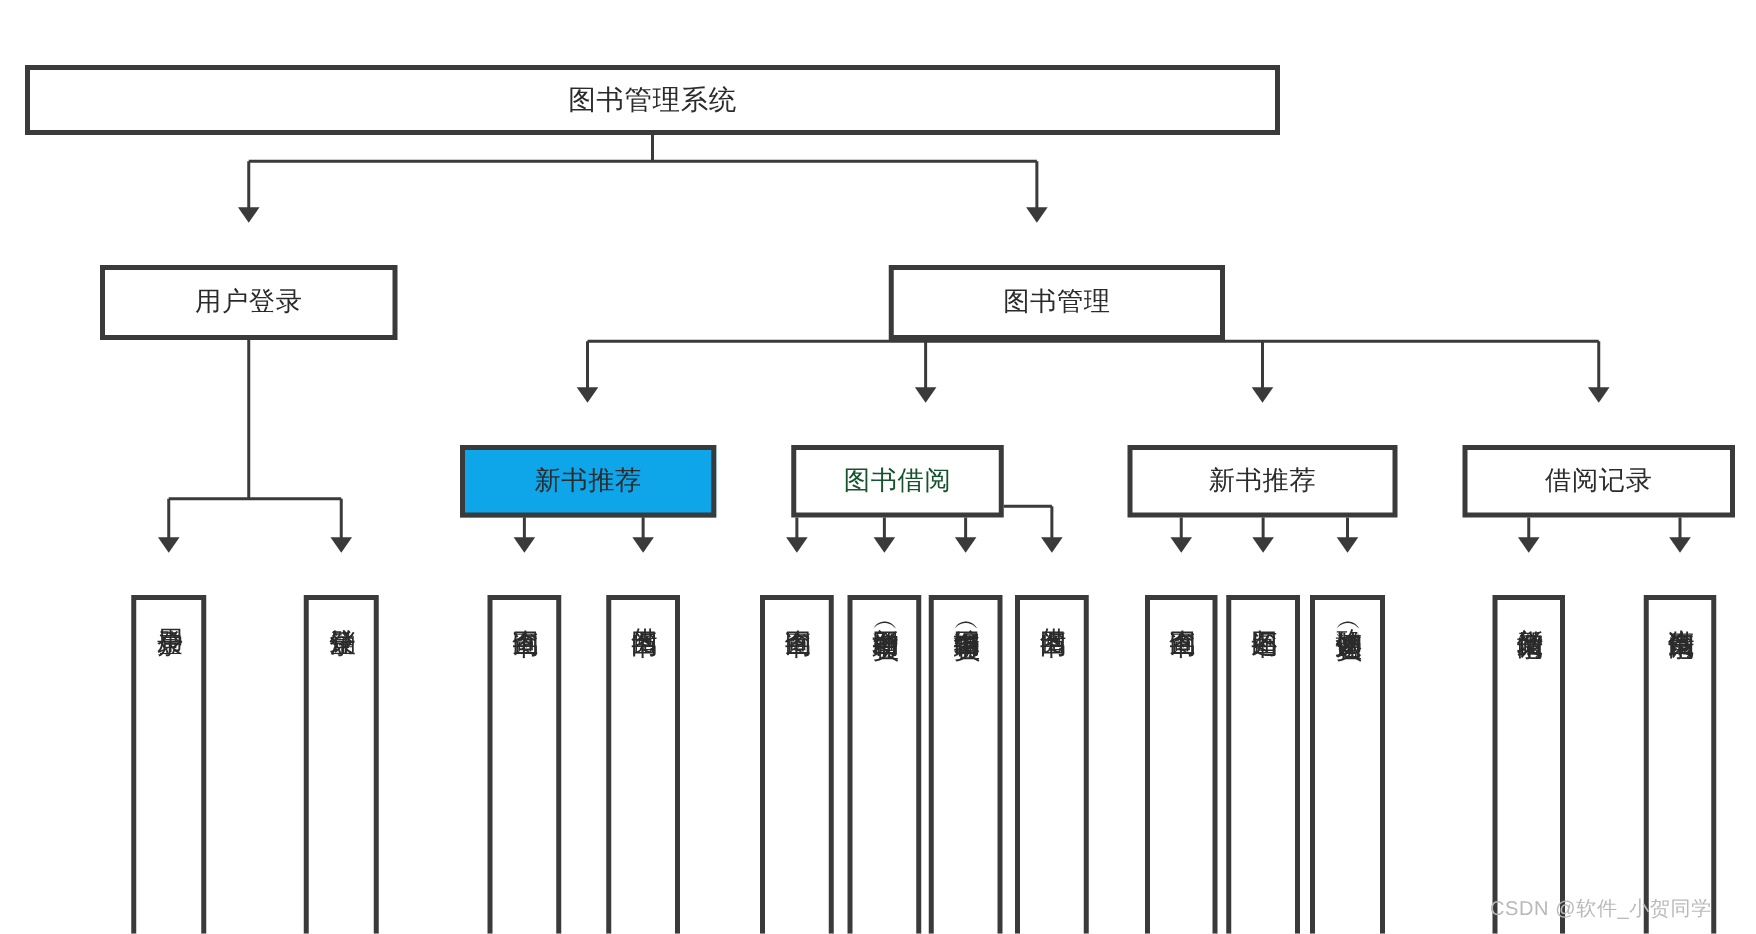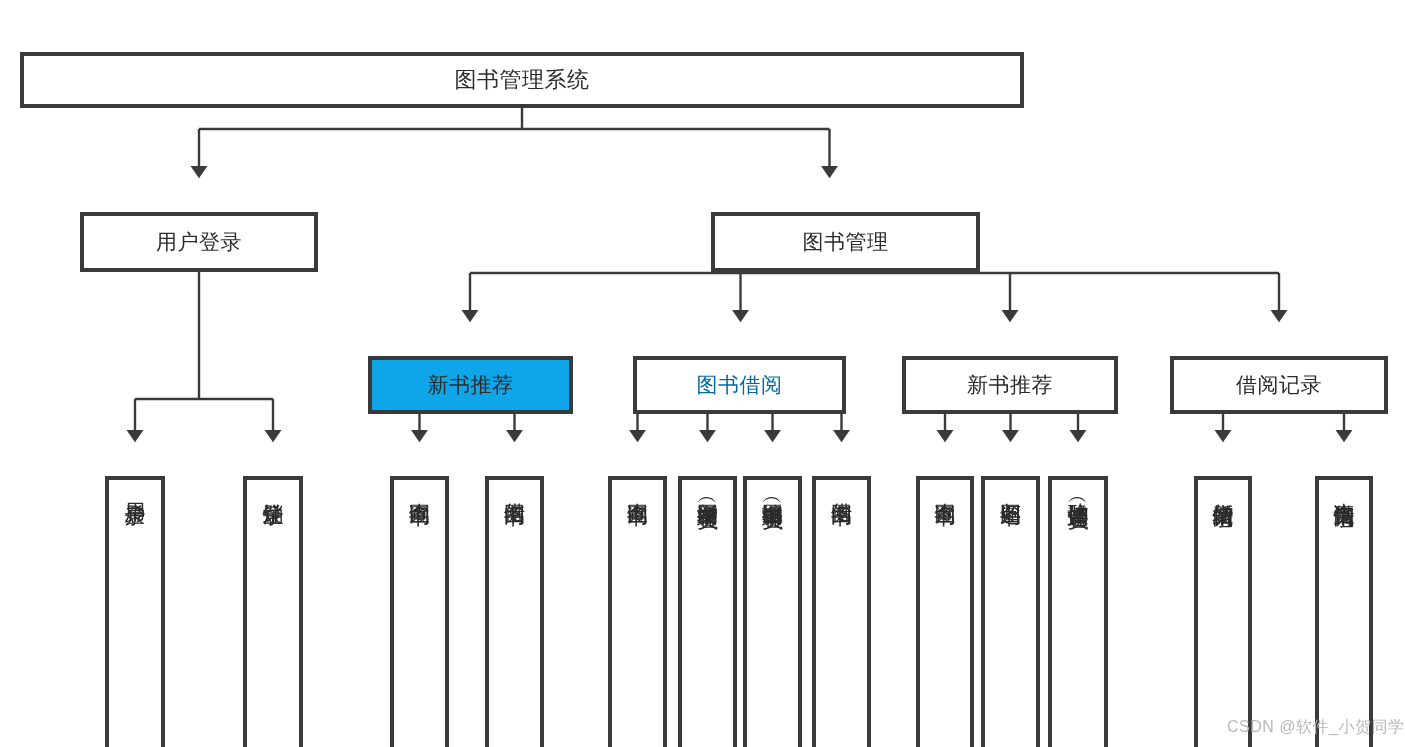--- a/index.html
+++ b/index.html
@@ -127,21 +127,21 @@
       </div>
       <div class="node horiz" style="left: 80px; top: 172px; width: 238px; height: 60px; border-color: rgb(58, 58, 58); background: rgb(255, 255, 255); color: rgb(43, 43, 43);">
         <span class="node-label">用户登录</span>
       </div>
       <div class="node horiz" style="left: 711px; top: 172px; width: 269px; height: 60px; border-color: rgb(58, 58, 58); background: rgb(255, 255, 255); color: rgb(43, 43, 43);">
         <span class="node-label">图书管理</span>
       </div>
       <div class="node horiz" style="left: 368px; top: 316px; width: 205px; height: 58px; border-color: rgb(58, 58, 58); background: #0ea5e9; color: rgb(43, 43, 43);">
         <span class="node-label">新书推荐</span>
       </div>
-      <div class="node horiz" style="left: 633px; top: 316px; width: 213px; height: 58px; border-color: rgb(58, 58, 58); background: rgb(255, 255, 255); color: #0369a1;">
+      <div class="node horiz" style="left: 633px; top: 316px; width: 170px; height: 58px; border-color: rgb(58, 58, 58); background: rgb(255, 255, 255); color: #14532d;">
         <span class="node-label">图书借阅</span>
       </div>
       <div class="node horiz" style="left: 902px; top: 316px; width: 216px; height: 58px; border-color: rgb(58, 58, 58); background: rgb(255, 255, 255); color: rgb(43, 43, 43);">
         <span class="node-label">新书推荐</span>
       </div>
       <div class="node horiz" style="left: 1170px; top: 316px; width: 218px; height: 58px; border-color: rgb(58, 58, 58); background: rgb(255, 255, 255); color: rgb(43, 43, 43);">
         <span class="node-label">借阅记录</span>
       </div>
       <div class="node vert" style="left: 105px; top: 436px; width: 60px; height: 299px; border-color: rgb(58, 58, 58); background: rgb(255, 255, 255); color: rgb(43, 43, 43);">
         <span class="node-label">用户登录</span>
@@ -177,15 +177,15 @@
         <span class="node-label">确认归还（管理员）</span>
       </div>
       <div class="node vert" style="left: 1194px; top: 436px; width: 58px; height: 299px; border-color: rgb(58, 58, 58); background: rgb(255, 255, 255); color: rgb(43, 43, 43);">
         <span class="node-label">新增借阅记录</span>
       </div>
       <div class="node vert" style="left: 1315px; top: 436px; width: 58px; height: 299px; border-color: rgb(58, 58, 58); background: rgb(255, 255, 255); color: rgb(43, 43, 43);">
         <span class="node-label">查询借阅记录</span>
       </div>
     </div>
 
-  <div class="watermark" style="left: 1192px; top: 717px; color: rgb(185, 185, 185); margin-left: 35px;">CSDN @软件_小贺同学</div>
+  <div class="watermark" style="left: 1192px; top: 717px; color: rgb(185, 185, 185);">CSDN @软件_小贺同学</div>
 
 </div>
 
 </body></html>

